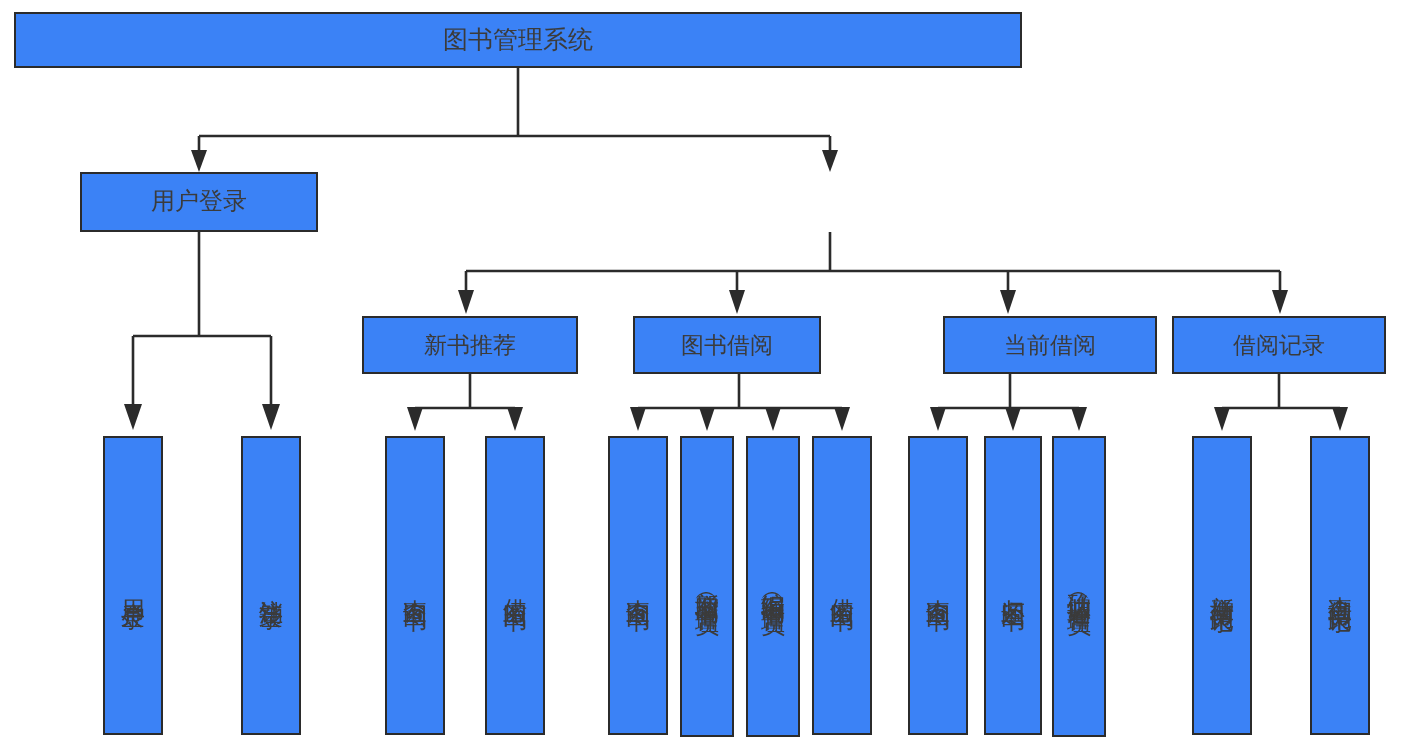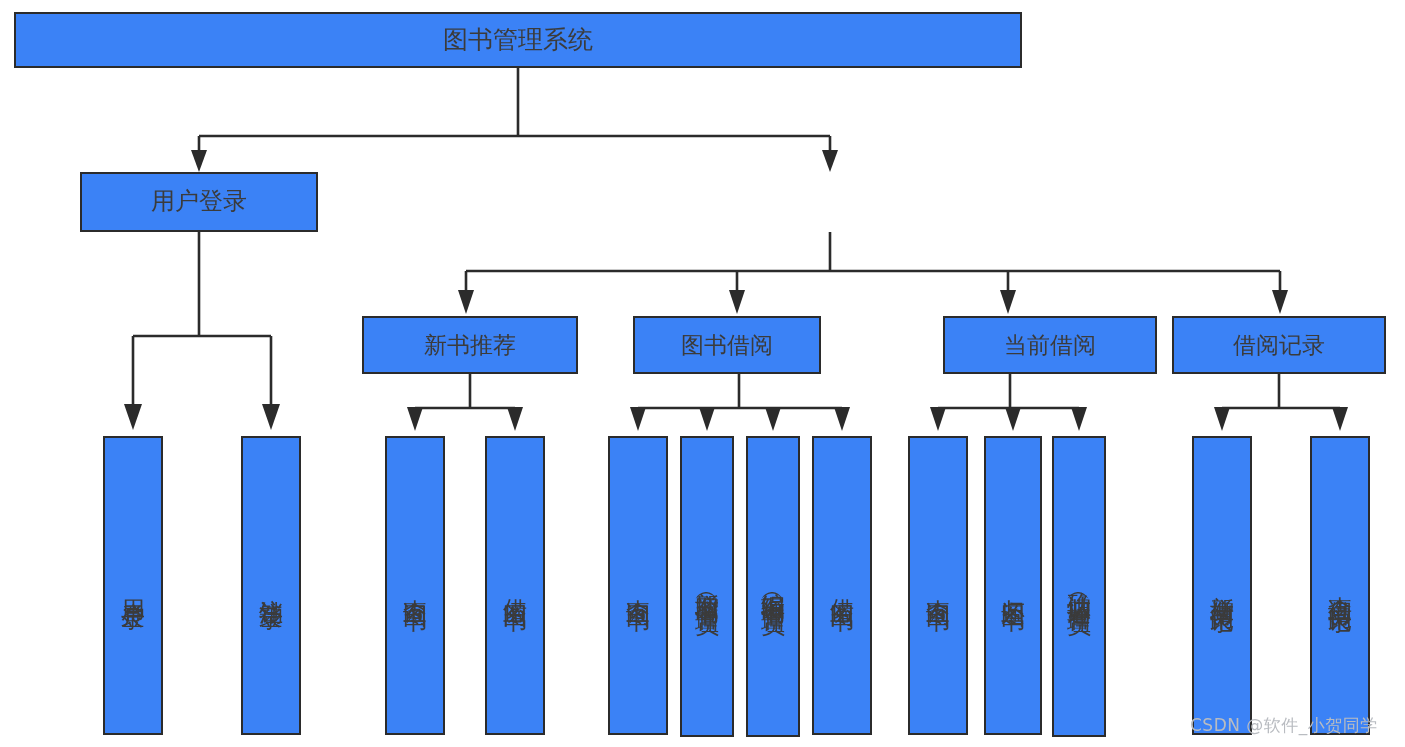--- a/index.html
+++ b/index.html
@@ -216,15 +216,14 @@
     <span class="label">确认归还（管理员）</span>
   </div>
 
   <div class="node leaf" style="left:1192px; top:436px; width:60px; height:299px;">
     <span class="label">新增借阅记录</span>
   </div>
   <div class="node leaf" style="left:1310px; top:436px; width:60px; height:299px;">
     <span class="label">查询借阅记录</span>
   </div>
 
-  <div id="watermark">CSDN @软件_小贺同学</div>
 
 </div>
 
 </body></html>

